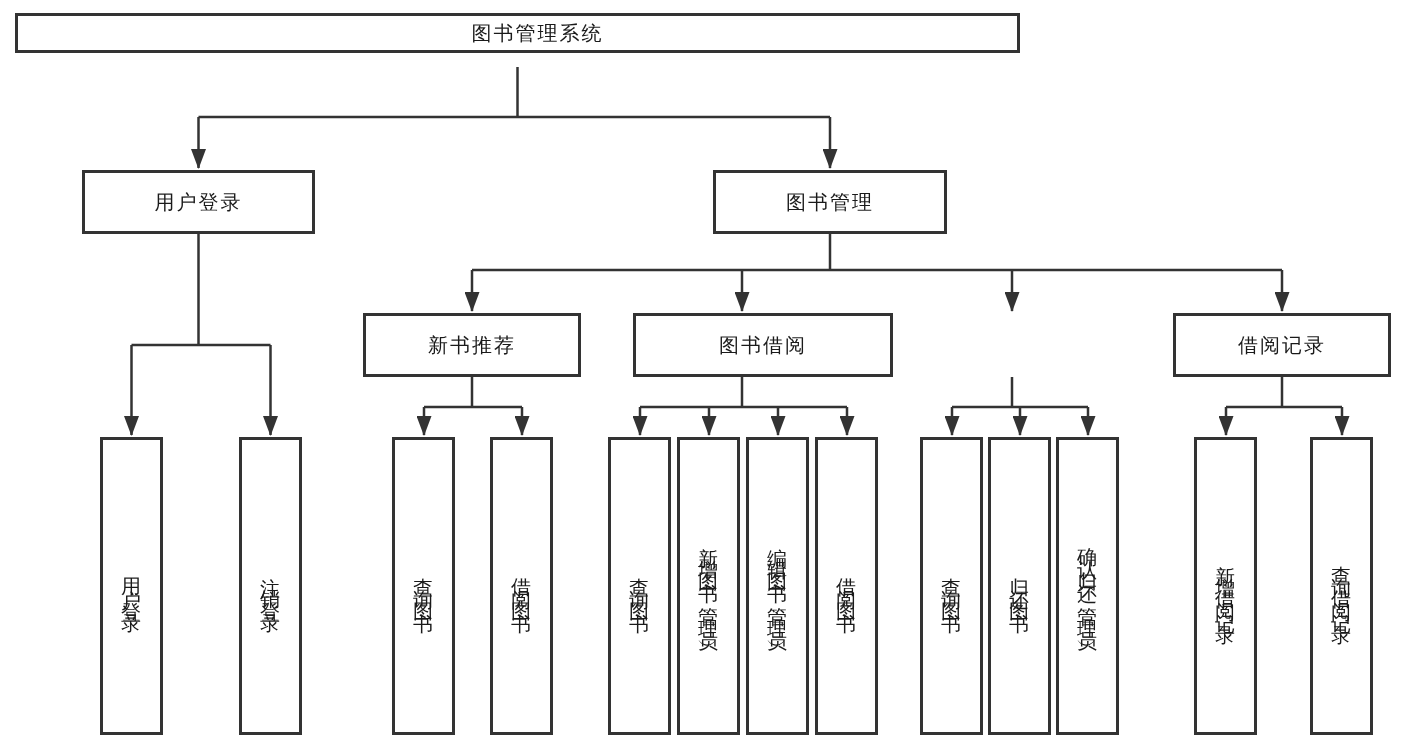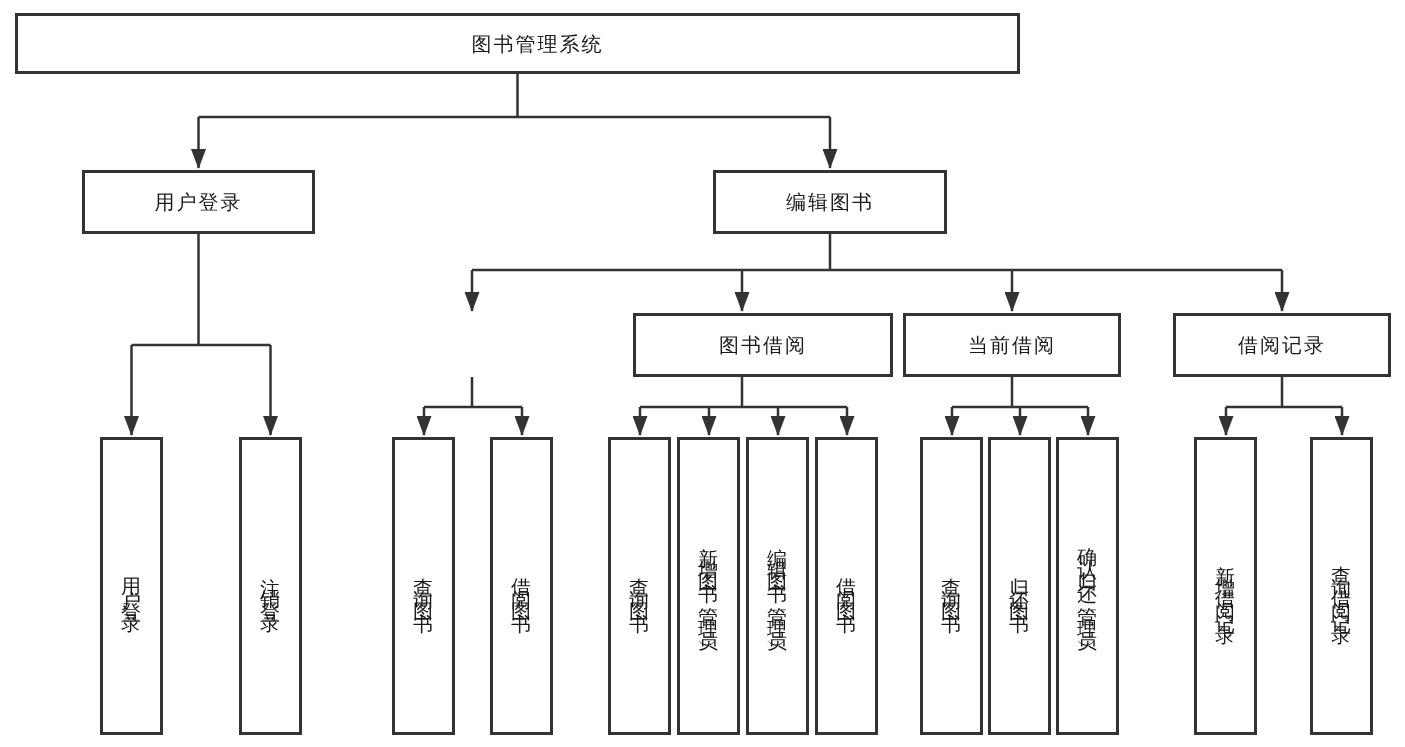--- a/index.html
+++ b/index.html
@@ -39,21 +39,21 @@
   .node.leaf {
     top: 437px;
     width: 63px;
     height: 298px;
     writing-mode: vertical-rl;
     text-orientation: mixed;
     letter-spacing: 12px;
     white-space: normal;
   }
   
-  #n-root            { left: 15px;   top: 13px;  width: 1005px; height: 61px; padding-left: 40px; }
+  #n-root            { left: 15px;   top: 13px;  width: 1005px; height: 40px; padding-left: 40px; }
   #n-user-login      { left: 82px;   top: 170px; width: 233px;  height: 64px; }
   #n-book-management { left: 713px;  top: 170px; width: 234px;  height: 64px; }
   #n-new-book        { left: 363px;  top: 313px; width: 218px;  height: 64px; }
   #n-book-borrowing  { left: 633px;  top: 313px; width: 260px;  height: 64px; }
   #n-current-borrow  { left: 903px;  top: 313px; width: 218px;  height: 64px; }
   #n-borrow-records  { left: 1173px; top: 313px; width: 218px;  height: 64px; }
   
   #l-login      { left: 100px; }
   #l-logout     { left: 239px; }
   #l-nb-query   { left: 392px; }
@@ -146,24 +146,24 @@
       <path class="wire" d="M1282 377 V407"></path>
       <path class="wire" d="M1226 407 H1342"></path>
       <path class="wire" d="M1226 407 V435" marker-end="url(#arrow)"></path>
       <path class="wire" d="M1342 407 V435" marker-end="url(#arrow)"></path>
     </g>
   </svg>
 
   <div class="node" id="n-root">图书管理系统</div>
 
   <div class="node" id="n-user-login">用户登录</div>
-  <div class="node" id="n-book-management">编辑图书</div>
+  <div class="node" id="n-book-management">图书管理</div>
 
+  <div class="node" id="n-new-book">新书推荐</div>
   <div class="node" id="n-book-borrowing">图书借阅</div>
-  <div class="node" id="n-current-borrow">当前借阅</div>
   <div class="node" id="n-borrow-records">借阅记录</div>
 
   <div class="node leaf" id="l-login">用户登录</div>
   <div class="node leaf" id="l-logout">注销登录</div>
 
   <div class="node leaf" id="l-nb-query">查询图书</div>
   <div class="node leaf" id="l-nb-borrow">借阅图书</div>
 
   <div class="node leaf" id="l-bb-query">查询图书</div>
   <div class="node leaf" id="l-bb-add">新增图书（管理员）</div>

